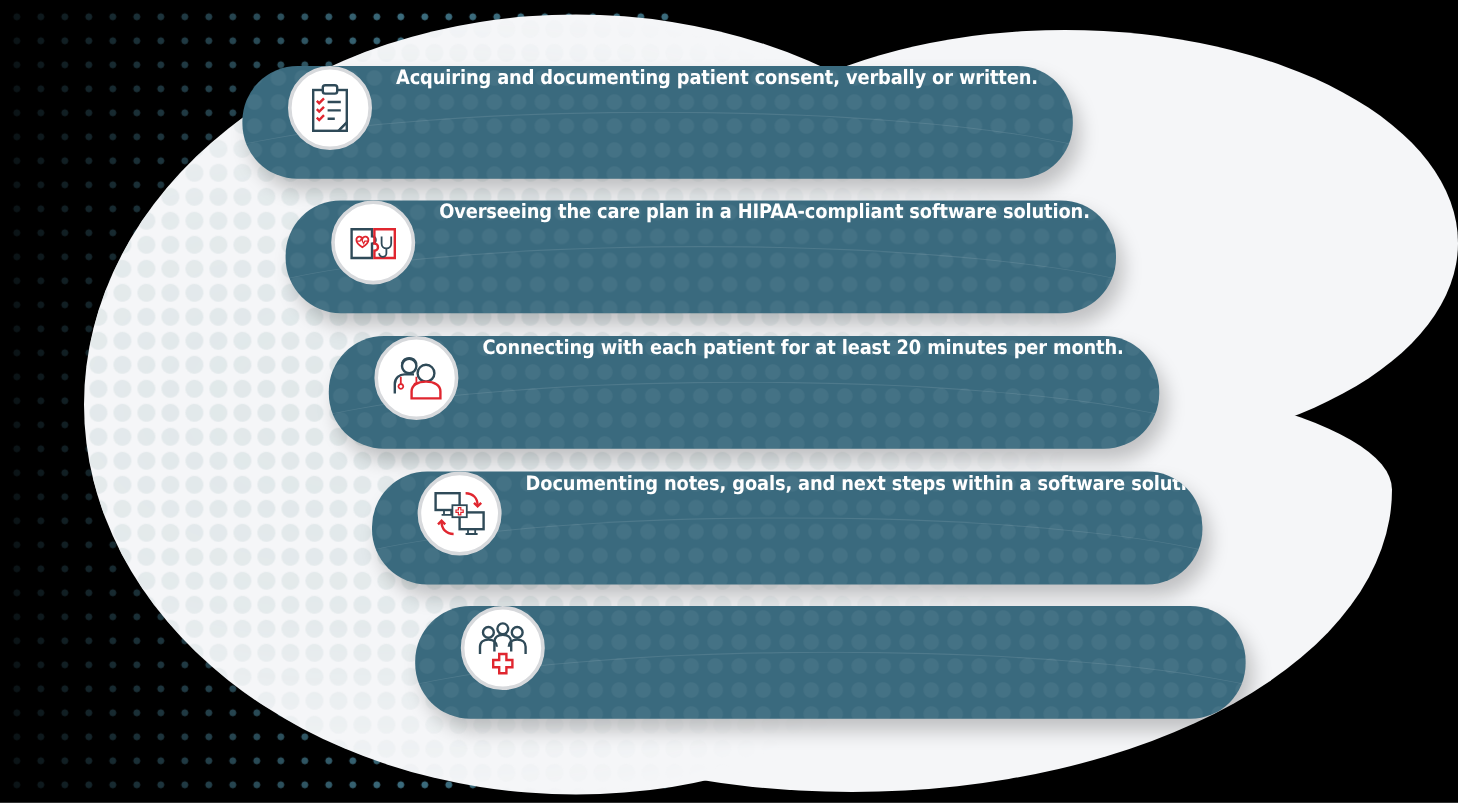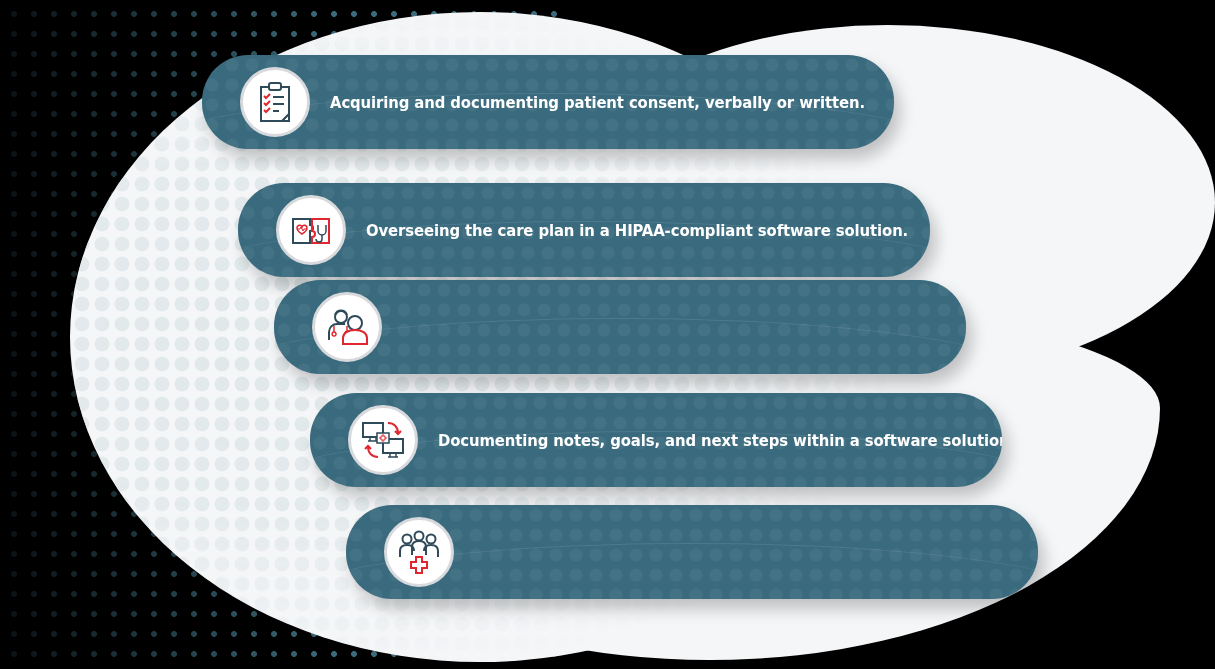--- a/index.html
+++ b/index.html
@@ -14,21 +14,21 @@
     .blob-main { left:70px; top:12px; width:820px; height:650px; border-radius:50%; }
     .blob-right { left:560px; top:25px; width:655px; height:355px; border-radius:50%; }
     .blob-bottom { left:260px; top:300px; width:900px; height:360px; border-radius:50% 50% 50% 50% / 30% 30% 70% 70%; }
     .blob-dots { position:absolute; left:70px; top:12px; width:820px; height:650px; border-radius:50%;
       background-image: radial-gradient(circle, #dde5e7 7px, transparent 7.8px);
       background-size:20px 20px; background-position:2px 2px;
       -webkit-mask-image: radial-gradient(ellipse at 30% 50%, rgba(0,0,0,0.9) 0%, rgba(0,0,0,0.7) 40%, rgba(0,0,0,0) 75%);
       mask-image: radial-gradient(ellipse at 30% 50%, rgba(0,0,0,0.9) 0%, rgba(0,0,0,0.7) 40%, rgba(0,0,0,0) 75%);
     }
     .pill { position:absolute; height:94px; background:#3a6a7e; border-radius:46px;
-      box-shadow: 6px 10px 16px rgba(0,0,0,0.22); display:flex; align-items:center; overflow:hidden; }
+      box-shadow: 6px 10px 16px rgba(0,0,0,0.22); display:flex; align-items:flex-start; overflow:hidden; }
     .pill::before { content:""; position:absolute; inset:0;
       background-image: radial-gradient(circle, rgba(255,255,255,0.05) 6px, transparent 7px);
       background-size:20px 20px; pointer-events:none; }
     .pill::after { content:""; position:absolute; left:-10%; top:40%; width:120%; height:120px;
       border-top:1px solid rgba(255,255,255,0.10); border-radius:50%; pointer-events:none; }
     .icon-circle { position:relative; z-index:1; width:70px; height:70px; border-radius:50%; background:#fff;
       border:3px solid #d7d9dc; box-sizing:border-box; margin-left:38px; flex:0 0 auto;
       display:flex; align-items:center; justify-content:center; }
     .icon-circle svg { width:46px; height:46px; }
     .pill-text { position:relative; z-index:1; color:#fff; font-size:16.5px; font-weight:bold; margin-left:20px; white-space:nowrap; letter-spacing:-0.1px; }
@@ -53,21 +53,21 @@
       <line x1="21" y1="18" x2="32" y2="18" stroke="#2f4a58" stroke-width="2"></line>
       <line x1="21" y1="25" x2="32" y2="25" stroke="#2f4a58" stroke-width="2"></line>
       <line x1="21" y1="32" x2="27" y2="32" stroke="#2f4a58" stroke-width="2"></line>
       <path d="M30 42 l7 -7" stroke="#2f4a58" stroke-width="2"></path>
       <path d="M31 41 l5 -5" stroke="#2f4a58" stroke-width="1.5"></path>
     </svg>
   </div>
   <span class="pill-text">Acquiring and documenting patient consent, verbally or written.</span>
 </div>
 
-<div class="pill" style="left:238px; top:167px; width:692px;margin-top:16px;">
+<div class="pill" style="left:238px; top:167px; width:692px;">
   <div class="icon-circle">
     <svg viewBox="0 0 46 46">
       <path d="M5 12 h17 v6 a3 3 0 1 1 0 6 v12 h-17 z" fill="none" stroke="#2f4a58" stroke-width="2"></path>
       <path d="M9 21 c0-3 4-4 5-1 c1-3 5-2 5 1 c0 3-5 6-5 6 c0 0-5-3-5-6z" fill="none" stroke="#e0262f" stroke-width="1.5"></path>
       <path d="M9 22 h3 l1 -2 l2 4 l1 -2 h3" fill="none" stroke="#e0262f" stroke-width="1"></path>
       <path d="M24 12 h17 v24 h-17 v-6 a3 3 0 1 0 0 -6 z" fill="none" stroke="#e0262f" stroke-width="2"></path>
       <path d="M30 18 v6 a4 4 0 0 0 8 0 v-6" fill="none" stroke="#2f4a58" stroke-width="1.5"></path>
       <path d="M34 28 v4 a3 3 0 0 1 -6 0" fill="none" stroke="#2f4a58" stroke-width="1.5"></path>
     </svg>
   </div>
@@ -80,20 +80,21 @@
       <circle cx="17" cy="13" r="6" fill="none" stroke="#2f4a58" stroke-width="2"></circle>
       <path d="M11 11 c2-6 10-6 12 0" fill="none" stroke="#2f4a58" stroke-width="2"></path>
       <path d="M5 36 v-8 c0-5 4-8 8-8 h8" fill="none" stroke="#2f4a58" stroke-width="2"></path>
       <path d="M10 22 v6 a2 2 0 1 0 0.1 0" fill="none" stroke="#e0262f" stroke-width="1.5"></path>
       <path d="M23 22 v5" fill="none" stroke="#e0262f" stroke-width="1.5"></path>
       <circle cx="23" cy="29" r="1.8" fill="none" stroke="#e0262f" stroke-width="1.5"></circle>
       <circle cx="31" cy="19" r="7" fill="#fff" stroke="#2f4a58" stroke-width="2"></circle>
       <path d="M19 40 v-6 c0-5 5-8 12-8 s12 3 12 8 v6 z" fill="#fff" stroke="#e0262f" stroke-width="2"></path>
     </svg>
   </div>
+  <span class="pill-text">Connecting with each patient for at least 20 minutes per month.</span>
 </div>
 
 <div class="pill" style="left:310px; top:393px; width:692px;">
   <div class="icon-circle">
     <svg viewBox="0 0 46 46">
       <rect x="3" y="6" width="20" height="14" fill="none" stroke="#2f4a58" stroke-width="2"></rect>
       <path d="M10 20 v4 h6 v-4 M8 24 h10" fill="none" stroke="#2f4a58" stroke-width="1.5"></path>
       <rect x="23" y="22" width="20" height="14" fill="#fff" stroke="#2f4a58" stroke-width="2"></rect>
       <path d="M30 36 v4 h6 v-4 M28 40 h10" fill="none" stroke="#2f4a58" stroke-width="1.5"></path>
       <rect x="17" y="16" width="12" height="10" fill="#fff" stroke="#2f4a58" stroke-width="1.5"></rect>

